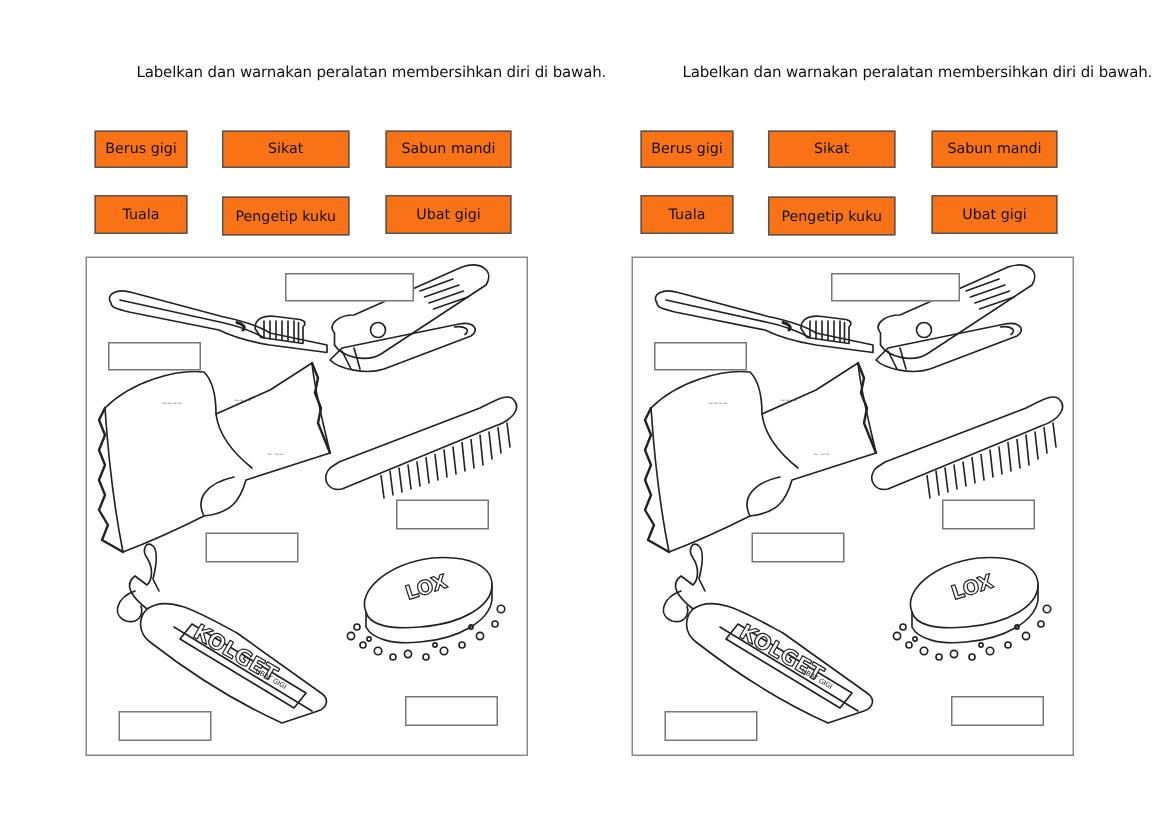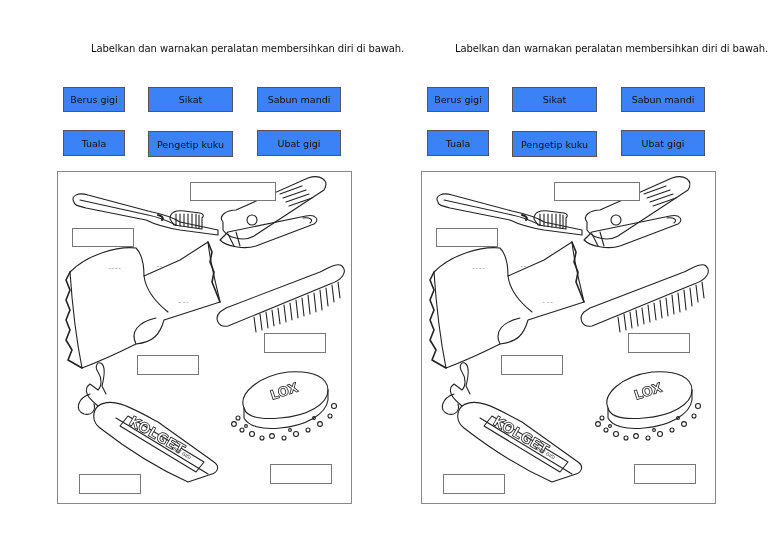--- a/index.html
+++ b/index.html
@@ -3,21 +3,21 @@
 <meta charset="utf-8">
 <style>
   html, body { margin: 0; padding: 0; background: #ffffff; }
   body { width: 768px; height: 543px; position: relative; overflow: hidden;
          font-family: "DejaVu Sans", sans-serif; color: #111; }
   .sheet { position: absolute; top: 0; width: 384px; height: 543px; }
   .sheet.left { left: 0; }
   .sheet.right { left: 364px; }
   .instruction { position: absolute; left: 47px; top: 43px; font-size: 10px;
                  letter-spacing: -0.1px; white-space: nowrap; color: #111; font-weight: normal; margin-left: 44px; }
-  .word-box { position: absolute; border: 1.2px solid #555; background: #3b82f6;
+  .word-box { position: absolute; border: 1.2px solid #555; background: #f97316;
               box-sizing: border-box; display: flex; align-items: center; justify-content: center;
               font-size: 9.5px; color: #111; white-space: nowrap; }
   .frame { position: absolute; left: 57px; top: 171px; width: 295px; height: 333px;
            border: 1.4px solid #888; box-sizing: border-box; background: #fff; }
   .art { position: absolute; left: 0; top: 0; }
   .answer-box { position: absolute; border: 1.1px solid #777; background: #fff; box-sizing: border-box; cursor: text; }
 </style>
 </head>
 <body>
 

